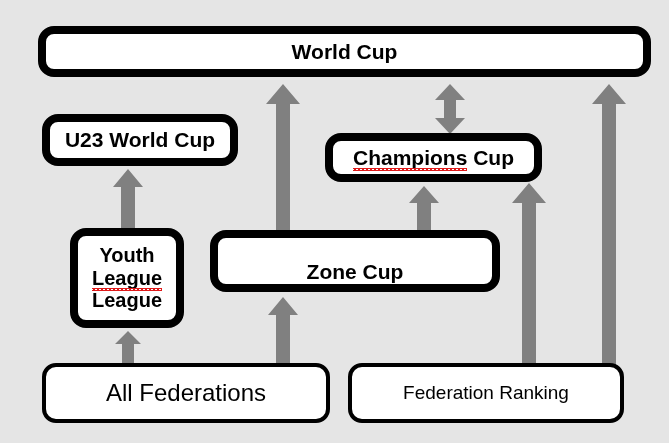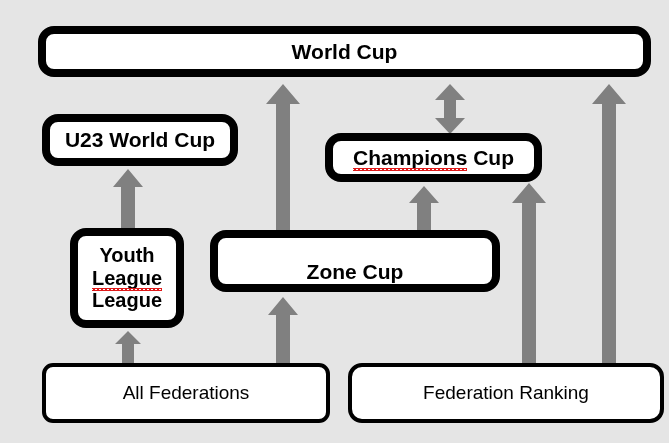--- a/index.html
+++ b/index.html
@@ -39,22 +39,22 @@
     border: 4px solid #000000;
     border-radius: 14px;
     font-weight: normal;
   }
 
   #n-world-cup   { left: 38px;  top: 26px;  width: 613px; height: 51px;  font-size: 21px; }
   #n-u23         { left: 42px;  top: 114px; width: 196px; height: 52px;  font-size: 21px; }
   #n-champions   { left: 325px; top: 133px; width: 217px; height: 49px;  font-size: 21px; }
   #n-youth       { left: 70px;  top: 228px; width: 114px; height: 100px; font-size: 20px; }
   #n-zone        { left: 210px; top: 230px; width: 290px; height: 62px;  font-size: 21px; align-items: flex-end; }
-  #n-all-feds    { left: 42px;  top: 363px; width: 288px; height: 60px;  font-size: 19px; border-radius: 11px; }
-  #n-fed-ranking { left: 348px; top: 363px; width: 316px; height: 60px;  font-size: 19px; }
+  #n-all-feds    { left: 42px;  top: 363px; width: 288px; height: 60px;  font-size: 24px; }
+  #n-fed-ranking { left: 348px; top: 363px; width: 276px; height: 60px;  font-size: 19px; }
 
   .node-label { display: block; }
 
   
   .spell {
     position: relative;
     display: inline-block;
   }
   .spell::after {
     content: "";

